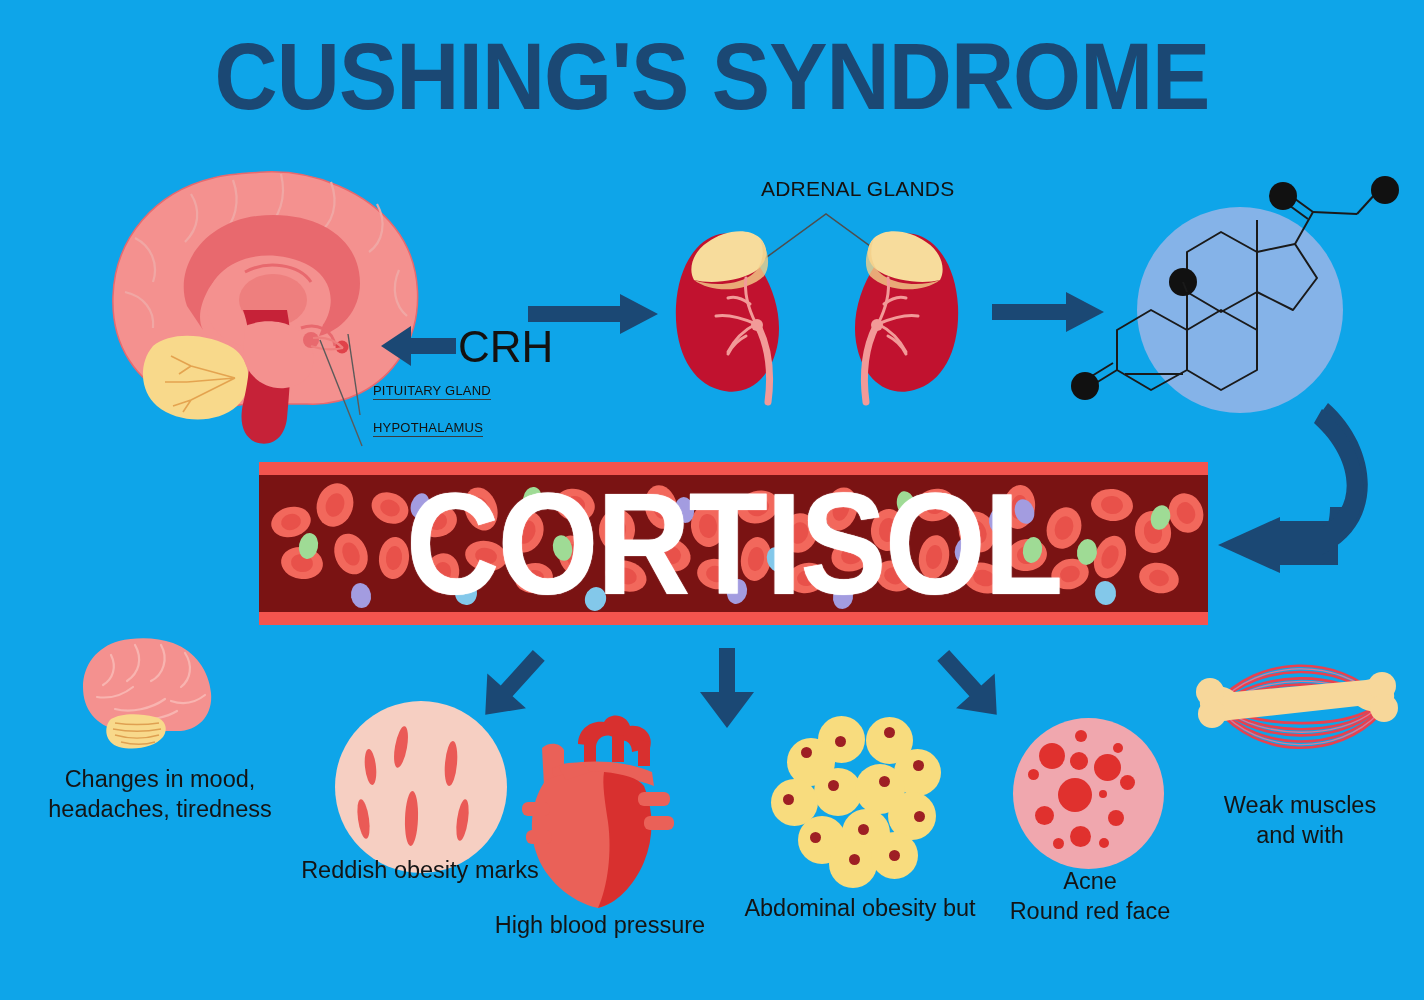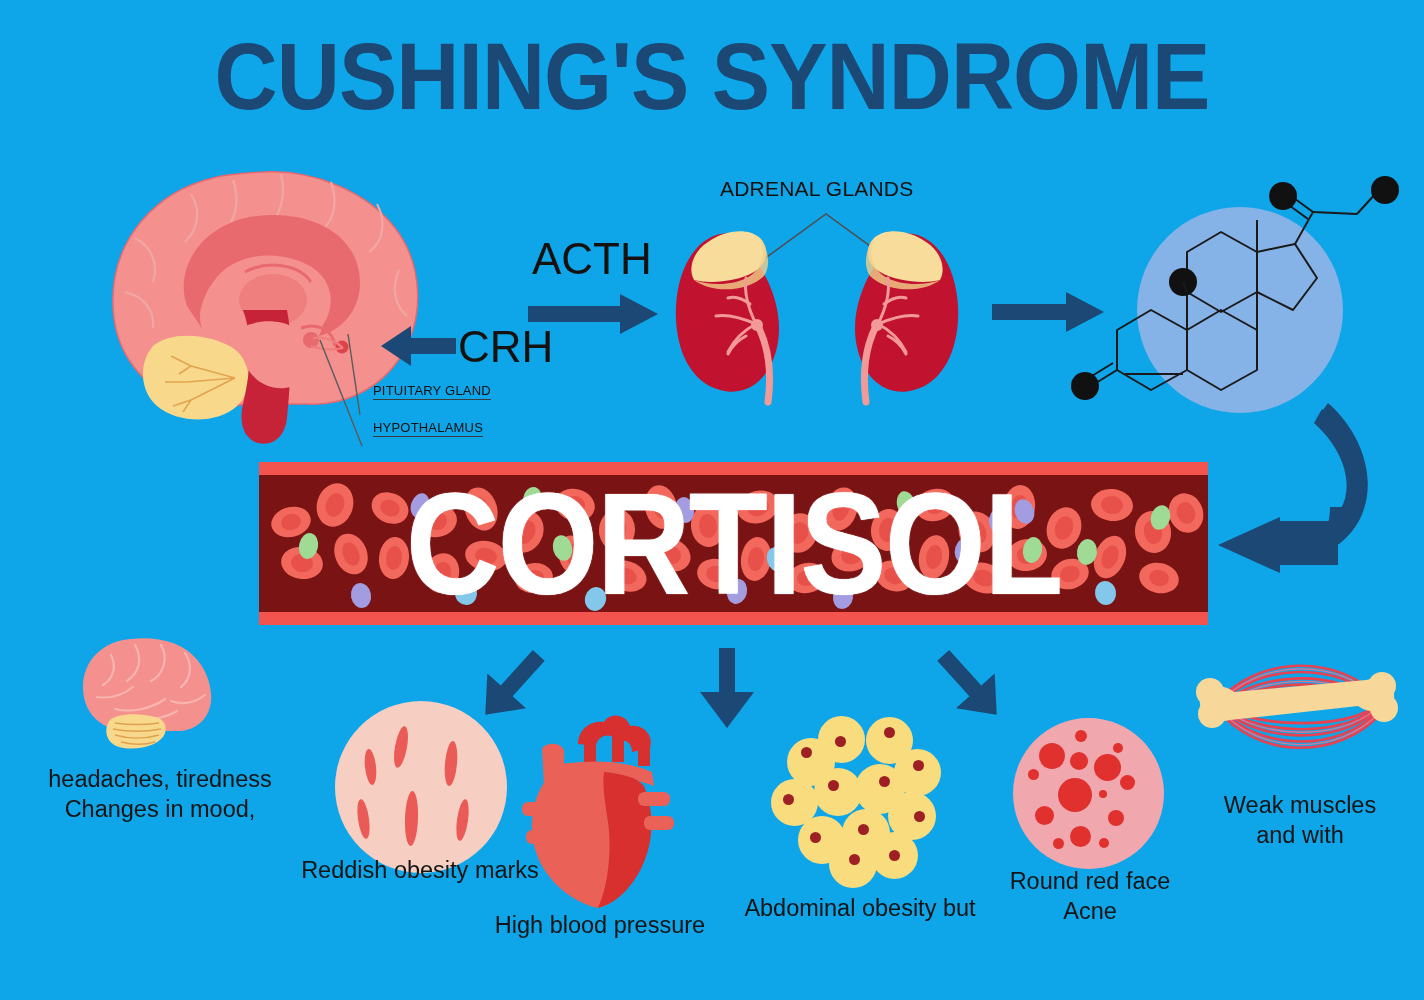--- a/index.html
+++ b/index.html
@@ -36,20 +36,21 @@
     transform-origin: center top;
     white-space: nowrap;
   }
 
   
   .caps-label {
     font-size: 21px;
     color: #14110f;
     letter-spacing: 0.2px;
     white-space: nowrap;
+    margin-left: 41px;
   }
   .caps-small {
     font-size: 13px;
     color: #14110f;
     letter-spacing: 0.2px;
     white-space: nowrap;
   }
   .caps-small.ul {
     border-bottom: 1.4px solid #3b3b3b;
     padding-bottom: 1px;
@@ -207,21 +208,20 @@
   <div class="abs caps-small ul" style="left:373px; top:383px;">PITUITARY GLAND</div>
   <div class="abs caps-small ul" style="left:373px; top:420px;">HYPOTHALAMUS</div>
 
   <div class="abs" style="left:381px; top:322px;">
     <svg width="75" height="48" viewBox="0 0 75 48">
       <path d="M 0 24 L 30 4 L 30 16 L 75 16 L 75 32 L 30 32 L 30 44 Z" fill="#1b4874"></path>
     </svg>
   </div>
   <div class="abs hormone-label" style="left:458px; top:322px;">CRH</div>
 
-  <div class="abs hormone-label" style="left:532px; top:234px;">ACTH</div>
   <div class="abs" style="left:528px; top:290px;">
     <svg width="130" height="48" viewBox="0 0 130 48">
       <path d="M 0 16 L 92 16 L 92 4 L 130 24 L 92 44 L 92 32 L 0 32 Z" fill="#1b4874"></path>
     </svg>
   </div>
 
   <div class="abs caps-label" style="left:720px; top:177px;">ADRENAL GLANDS</div>
   <div class="abs" style="left:750px; top:208px;">
     <svg width="150" height="60" viewBox="0 0 150 60">
       <polyline points="10,54 76,6 142,54" fill="none" stroke="#4e4e4e" stroke-width="1.5"></polyline>
@@ -438,22 +438,22 @@
                C 94 96 90 86 80 84 C 64 80 46 80 36 86 Z" fill="#f8d98b"></path>
       <g stroke="#dfa051" stroke-width="1.4" fill="none">
         <path d="M 40 90 C 54 92 70 92 84 90"></path>
         <path d="M 38 96 C 54 99 70 99 86 96"></path>
         <path d="M 40 102 C 54 106 70 106 84 102"></path>
         <path d="M 46 109 C 58 112 70 112 80 109"></path>
       </g>
     </svg>
   </div>
   <div class="abs sym-caption" style="left:0px; top:764px; width:320px;">
+    <div>Changes in mood,</div>
     <div>headaches, tiredness</div>
-    <div>Changes in mood,</div>
   </div>
 
   <div class="sym-circle abs" style="left:335px; top:701px; width:172px; height:172px; background:#f6cfc2;">
     <div class="streak" style="left:60px;  top:25px;  width:12px; height:42px; transform:rotate(10deg);"></div>
     <div class="streak" style="left:30px;  top:48px;  width:11px; height:36px; transform:rotate(-6deg);"></div>
     <div class="streak" style="left:110px; top:40px;  width:12px; height:45px; transform:rotate(5deg);"></div>
     <div class="streak" style="left:23px;  top:98px;  width:11px; height:40px; transform:rotate(-8deg);"></div>
     <div class="streak" style="left:70px;  top:90px;  width:13px; height:55px; transform:rotate(2deg);"></div>
     <div class="streak" style="left:122px; top:98px;  width:11px; height:42px; transform:rotate(8deg);"></div>
   </div>
@@ -536,22 +536,22 @@
     <div class="spot" style="left:45px; top:60px; width:34px; height:34px; background:#e0312e;"></div>
     <div class="spot" style="left:107px;top:57px; width:15px; height:15px; background:#e0312e;"></div>
     <div class="spot" style="left:86px; top:72px; width:8px;  height:8px;  background:#e0312e;"></div>
     <div class="spot" style="left:22px; top:88px; width:19px; height:19px; background:#e0312e;"></div>
     <div class="spot" style="left:95px; top:92px; width:16px; height:16px; background:#e0312e;"></div>
     <div class="spot" style="left:57px; top:108px;width:21px; height:21px; background:#e0312e;"></div>
     <div class="spot" style="left:40px; top:120px;width:11px; height:11px; background:#e0312e;"></div>
     <div class="spot" style="left:86px; top:120px;width:10px; height:10px; background:#e0312e;"></div>
   </div>
   <div class="abs sym-caption" style="left:975px; top:866px; width:230px;">
+    <div>Acne</div>
     <div>Round red face</div>
-    <div>Acne</div>
   </div>
 
   <div class="abs" style="left:1188px; top:648px;">
     <svg width="215" height="120" viewBox="0 0 215 120">
 
       <g fill="none" stroke="#e8414f" stroke-width="2.6" stroke-linecap="round">
         <path d="M 28 56 C 70 6 150 6 192 50"></path>
         <path d="M 30 56 C 72 14 150 14 190 52"></path>
         <path d="M 32 57 C 74 22 150 22 188 54"></path>
         <path d="M 34 58 C 76 30 150 30 186 55"></path>

